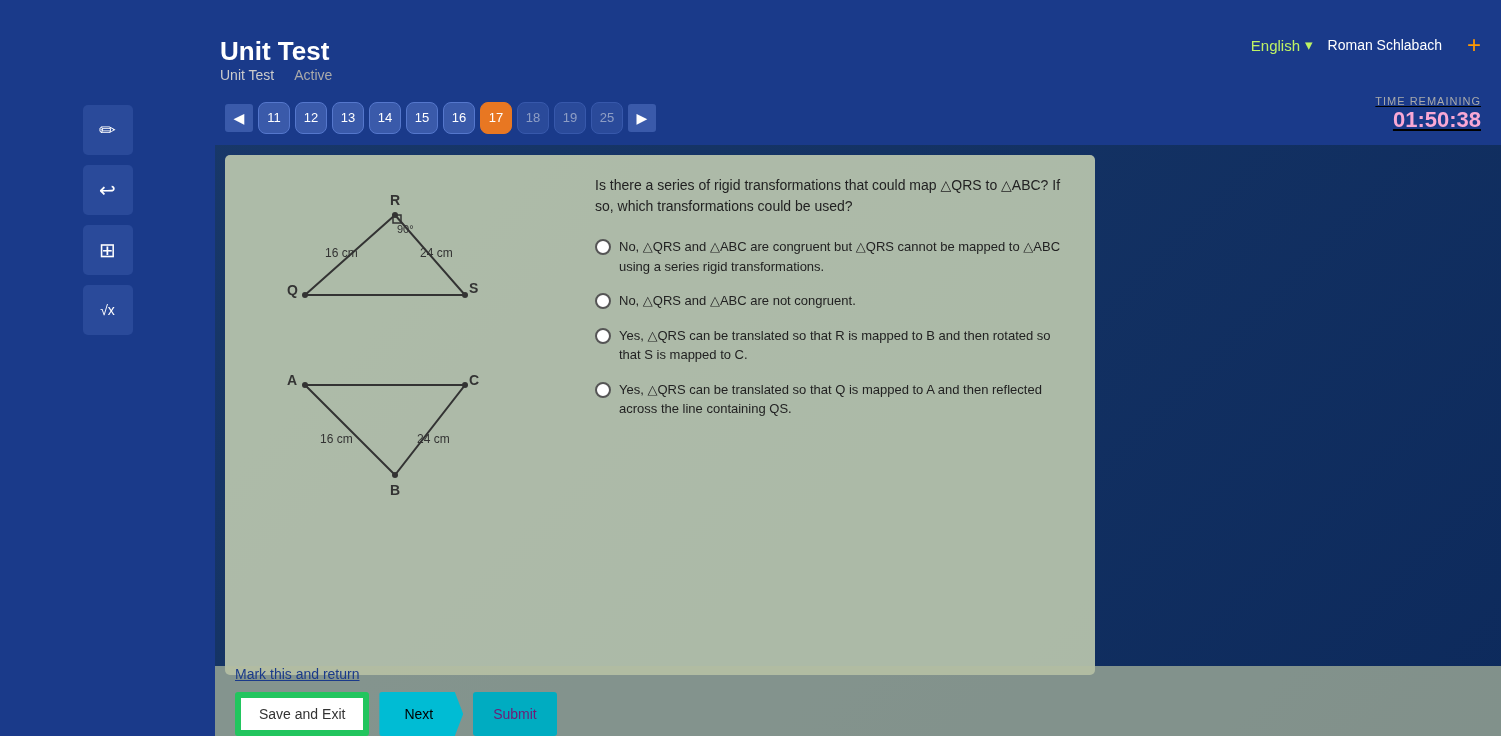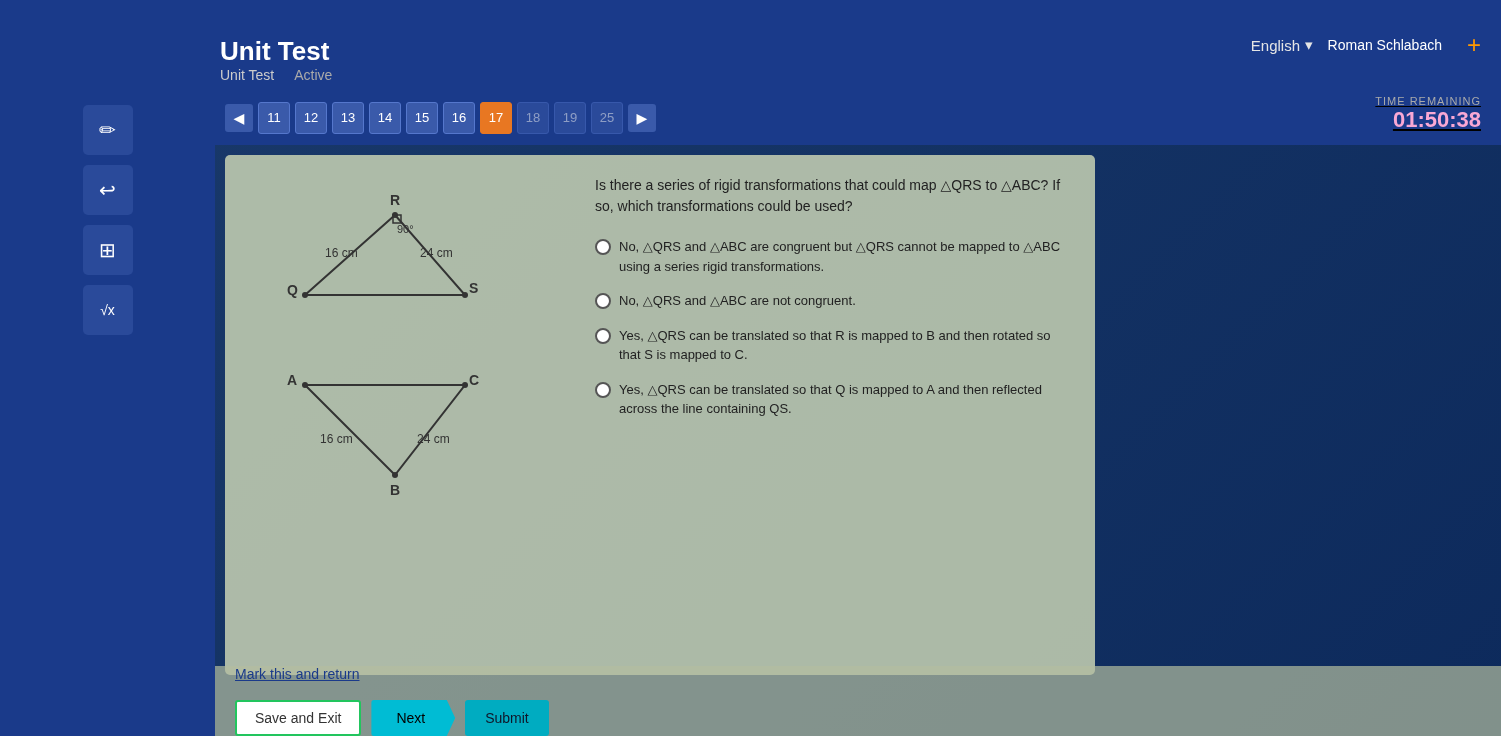--- a/index.html
+++ b/index.html
@@ -51,21 +51,21 @@
       gap: 20px;
     }
 
     .header-right {
       display: flex;
       align-items: center;
       gap: 15px;
     }
 
     .language-selector {
-      color: #e5e5e5;
+      color: #bef264;
       font-size: 15px;
       display: flex;
       align-items: center;
       gap: 5px;
       cursor: pointer;
     }
 
     .user-name {
       color: white;
       font-size: 14px;
@@ -135,21 +135,21 @@
       justify-content: center;
       font-size: 14px;
     }
 
     .nav-btn {
       width: 32px;
       height: 32px;
       background: #3a5aaa;
       color: white;
       border: 1px solid #5577cc;
-      border-radius: 3px;
+      border-radius: 8px;
       cursor: pointer;
       display: flex;
       align-items: center;
       justify-content: center;
       font-size: 13px;
     }
 
     .nav-btn.active {
       background: #e87722;
       border-color: #e87722;
@@ -269,21 +269,21 @@
       cursor: pointer;
     }
 
     .bottom-buttons {
       display: flex;
       gap: 10px;
     }
 
     .btn-save {
       background: white;
-      border: 2px solid #22c55e;
+      border: 6px solid #22c55e;
       padding: 8px 18px;
       font-size: 14px;
       cursor: pointer;
       border-radius: 3px;
       color: #333;
     }
 
     .btn-next {
       background: #00bcd4;
       border: none;
@@ -296,21 +296,21 @@
       padding-right: 30px;
     }
 
     .btn-submit {
       background: #00acc1;
       border: none;
       padding: 8px 20px;
       font-size: 14px;
       cursor: pointer;
       border-radius: 3px;
-      color: #0f172a;
+      color: #701a75;
     }
 
     
     svg text {
       font-family: Arial, sans-serif;
     }
   </style>
 </head>
 <body>
 

